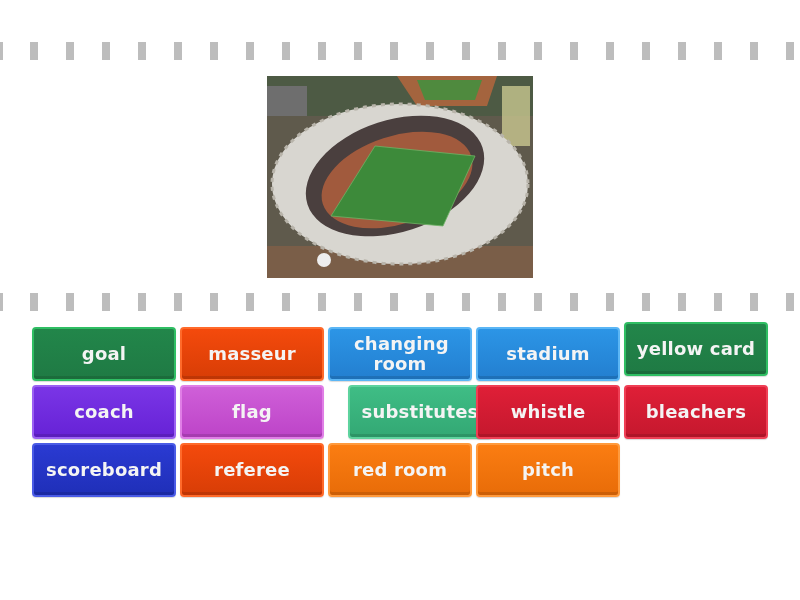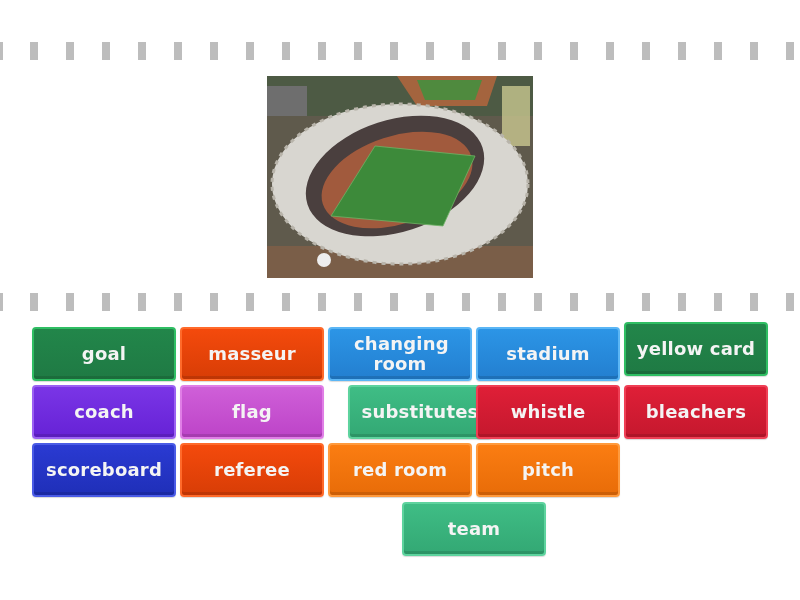--- a/index.html
+++ b/index.html
@@ -112,16 +112,13 @@
   <div class="tile c-navy" style="left:32px;top:443px">
       <span>scoreboard</span>
     </div>
   <div class="tile c-orange" style="left:328px;top:443px">
       <span>red room</span>
     </div>
   <div class="tile c-orange" style="left:476px;top:443px">
       <span>pitch</span>
     </div>
 
-  <div class="tile c-teal" style="left:402px;top:502px">
-      <span>team</span>
-    </div>
 </div>
 
 </body></html>

